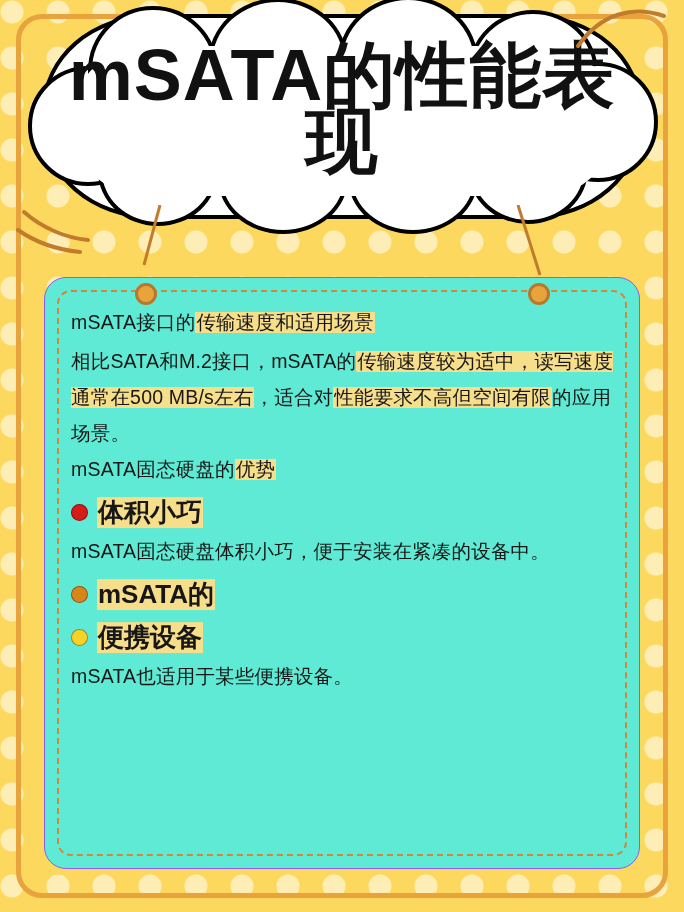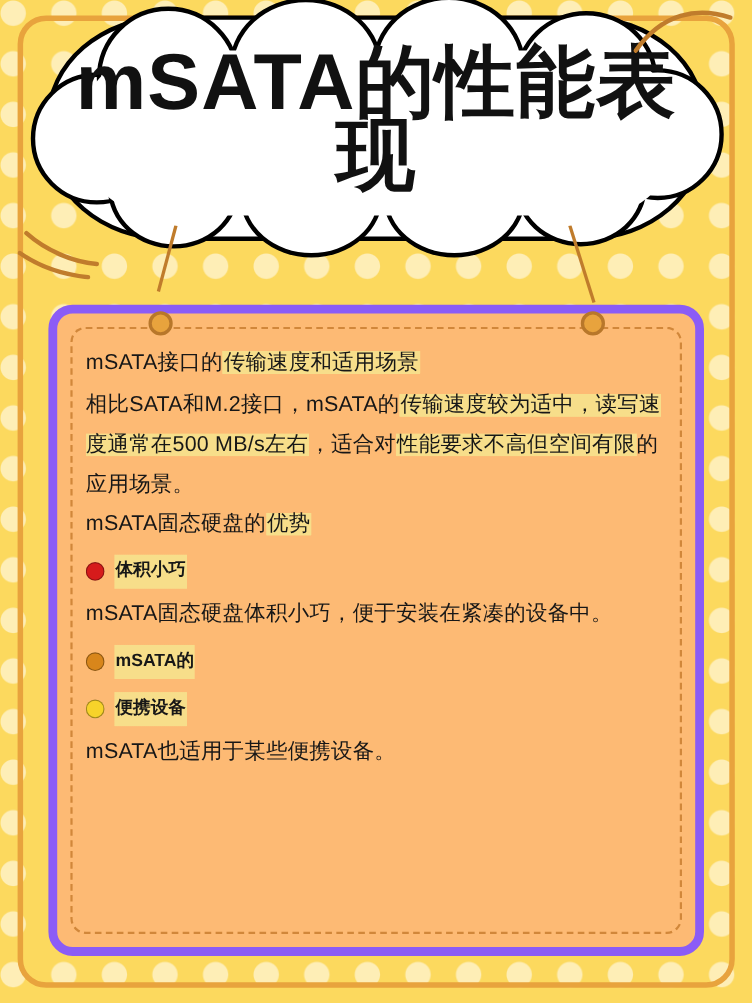--- a/index.html
+++ b/index.html
@@ -99,22 +99,22 @@
     z-index: 8;
   }
 
   
   .card {
     position: absolute;
     left: 44px;
     top: 277px;
     width: 596px;
     height: 592px;
-    background: #fdba74;
-    border: 8px solid #8b5cf6;
+    background: #5eead4;
+    border: 1px solid #8b5cf6;
     border-radius: 22px;
     box-sizing: border-box;
     z-index: 4;
   }
   .card-dashed {
     position: absolute;
     left: 12px;
     top: 12px;
     right: 12px;
     bottom: 12px;
@@ -150,21 +150,21 @@
   }
   .dot {
     width: 17px;
     height: 17px;
     border-radius: 50%;
     border: 1.5px solid rgba(0,0,0,0.35);
     box-sizing: border-box;
     flex: 0 0 auto;
   }
   .sub-label {
-    font-size: 16px;
+    font-size: 26px;
     line-height: 34px;
     font-weight: bold;
     color: #171717;
   }
   .para { margin-top: 3px; }
 </style>
 </head>
 <body>
 
 <div class="bg-dots"></div>

